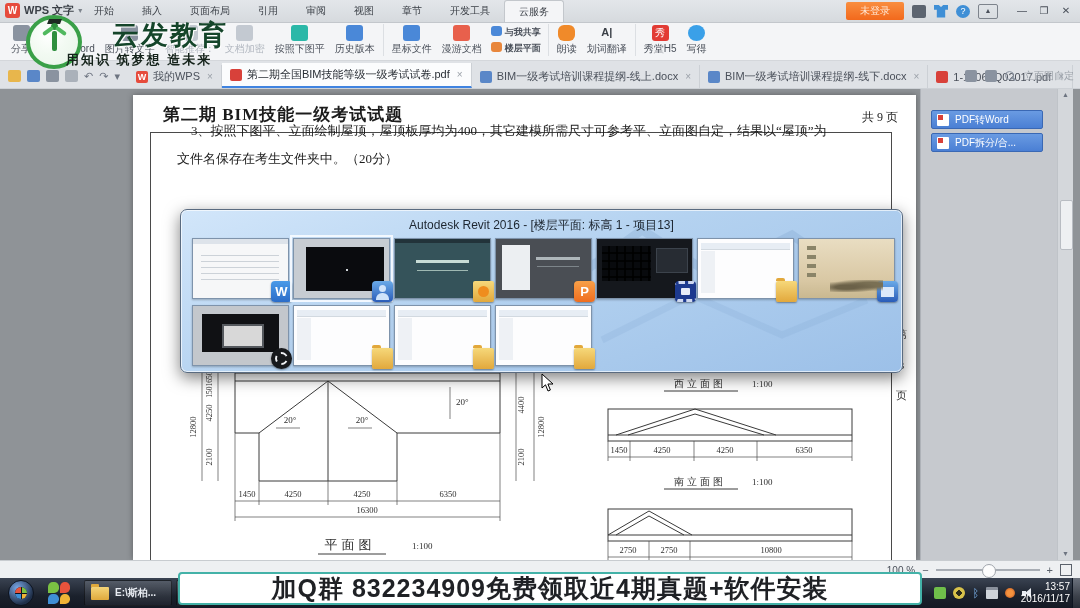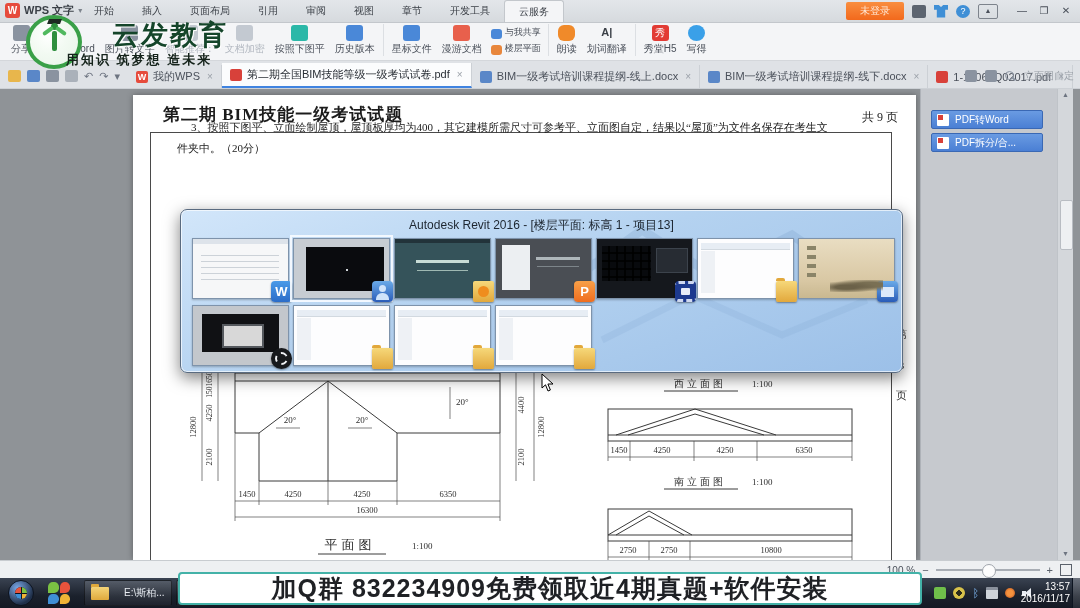--- a/index.html
+++ b/index.html
@@ -32,21 +32,21 @@
 
   
   .ribbon{position:absolute;left:0;top:22px;width:1080px;height:38px;background:#f4f5f7;
     border-bottom:1px solid #d4d7db;display:flex;align-items:flex-start;padding-left:6px;z-index:4;}
   .rb-item{display:flex;flex-direction:column;align-items:center;gap:1px;padding:3px 5px 0 5px;}
   .rbi{width:17px;height:16px;border-radius:3px;}
   .rbl{font-size:10px;color:#4a505a;white-space:nowrap;}
   .rbl.dis{color:#b0b6bf;}
   .rb-sep{width:1px;height:32px;background:#dcdfe3;margin:2px 3px 0 3px;}
   .rb-stack{display:flex;flex-direction:column;justify-content:center;gap:3px;padding:4px 4px 0 4px;}
-  .rb-mini{display:flex;align-items:flex-end;gap:3px;}
+  .rb-mini{display:flex;align-items:flex-start;gap:3px;font-weight:bold;}
   .rb-mini .rbi{width:11px;height:10px;}
   .rb-mini .rbl{font-size:9px;}
   .g-gray{background:#8a93a0;} .g-red{background:#e84c3d;} .g-dis{background:#c3c9d1;}
   .g-teal{background:#2bb8a8;} .g-blue{background:#4a88d8;} .g-orange{background:#e8863c;}
   .g-rorange{background:#e8604c;} .g-mic{background:#f08a2a;border-radius:6px;}
   .g-ai{background:transparent;color:#3a3f46;font-size:11px;font-weight:bold;line-height:15px;text-align:center;}
   .g-xiu{background:#e23c35;color:#fff;font-size:10px;line-height:16px;text-align:center;}
   .g-xie{background:#3aa0e8;border-radius:50%;}
 
   
@@ -89,21 +89,21 @@
   .mag::after{content:"";position:absolute;left:7px;top:7px;width:4px;height:1.5px;background:#8a93a0;transform:rotate(45deg);}
   .search-hint{font-size:10px;color:#9aa0a8;}
 
   
   .docarea{position:absolute;left:0;top:88px;width:1080px;height:472px;background:#8f9397;}
   .pagewrap{position:absolute;left:133px;top:7px;width:783px;height:465px;background:#fff;
     box-shadow:0 0 6px rgba(0,0,0,.35);font-family:"Liberation Serif",serif;color:#1c1c1c;}
   .doc-title{position:absolute;left:30px;top:8px;font-size:17px;font-weight:bold;letter-spacing:1px;}
   .doc-pages{position:absolute;right:18px;top:14px;font-size:12px;}
   .qbox{position:absolute;left:17px;top:37px;width:742px;height:428px;border:1px solid #4a4a4a;border-bottom:none;box-sizing:border-box;}
-  .qtext{position:absolute;left:44px;top:22px;width:660px;font-size:11px;line-height:21px;text-indent:14px;}
+  .qtext{position:absolute;left:44px;top:22px;width:660px;font-size:13px;line-height:28px;text-indent:14px;}
   .sidepage{position:absolute;left:763px;top:232px;display:flex;flex-direction:column;gap:17px;
     font-size:11px;color:#333;align-items:center;}
   svg text{font-family:"Liberation Serif",serif;fill:#2e2e2e;}
   .draw{stroke:#3a3a3a;stroke-width:1;fill:none;}
   .dim{stroke:#4a4a4a;stroke-width:0.7;fill:none;}
 
   
   .rpanel{position:absolute;left:920px;top:0px;width:137px;height:472px;background:#c6c9ce;
     border-left:1px solid #aeb2b8;}
   .rp-btn{position:absolute;left:10px;display:flex;align-items:center;gap:6px;width:112px;height:19px;
@@ -134,23 +134,23 @@
     background:radial-gradient(circle at 35% 30%,#7aa8e8,#20304a 70%);border:1px solid #0d1420;box-sizing:border-box;}
   .orb-flag{position:absolute;left:6px;top:6px;width:12px;height:12px;border-radius:50%;overflow:hidden;
     display:grid;grid-template-columns:1fr 1fr;grid-template-rows:1fr 1fr;gap:1px;background:#0d1420;}
   .orb-flag i{display:block;}
   .of1{background:#e8533c;} .of2{background:#7ac143;} .of3{background:#3f8fd6;} .of4{background:#f0b436;}
   .pinwheel{position:absolute;left:48px;top:4px;width:22px;height:22px;display:grid;
     grid-template-columns:1fr 1fr;grid-template-rows:1fr 1fr;gap:1px;}
   .pinwheel i{border-radius:45% 45% 45% 0;}
   .pw1{background:#7ac143;} .pw2{background:#e8533c;border-radius:45% 45% 0 45%;}
   .pw3{background:#3f8fd6;border-radius:45% 0 45% 45%;} .pw4{background:#f0b436;border-radius:0 45% 45% 45%;}
-  .tk-btn{position:absolute;top:2px;height:26px;display:flex;align-items:center;gap:15px;
+  .tk-btn{position:absolute;top:2px;height:26px;display:flex;align-items:center;gap:6px;
     background:linear-gradient(rgba(255,255,255,.16),rgba(255,255,255,.04));
-    border:1px solid rgba(0,0,0,.5);border-radius:2px;padding:0 6px;box-sizing:border-box;}
+    border:1px solid rgba(0,0,0,.5);border-radius:2px;padding:0 6px;box-sizing:border-box;font-weight:bold;}
   .folder{width:18px;height:13px;position:relative;background:linear-gradient(#f4d478,#dfa93c);border-radius:1px;}
   .folder::before{content:"";position:absolute;left:0;top:-3px;width:8px;height:3px;
     background:#dfa93c;border-radius:1px 1px 0 0;}
   .tk-label{font-size:10px;color:#e8ecf2;}
   .tray{position:absolute;right:46px;top:0;height:30px;display:flex;align-items:center;gap:7px;}
   .ti{width:12px;height:12px;}
   .ti-green{background:#6fbf4a;border-radius:2px;}
   .ti-gold{background:radial-gradient(circle,#2a2a1a 30%,#d8c24a 32%);border-radius:50%;}
   .ti-bt{color:#7ab0e8;font-size:11px;width:auto;line-height:12px;}
   .ti-clip{background:#cfd4da;border-radius:1px;border-top:3px solid #8a919c;box-sizing:border-box;}

